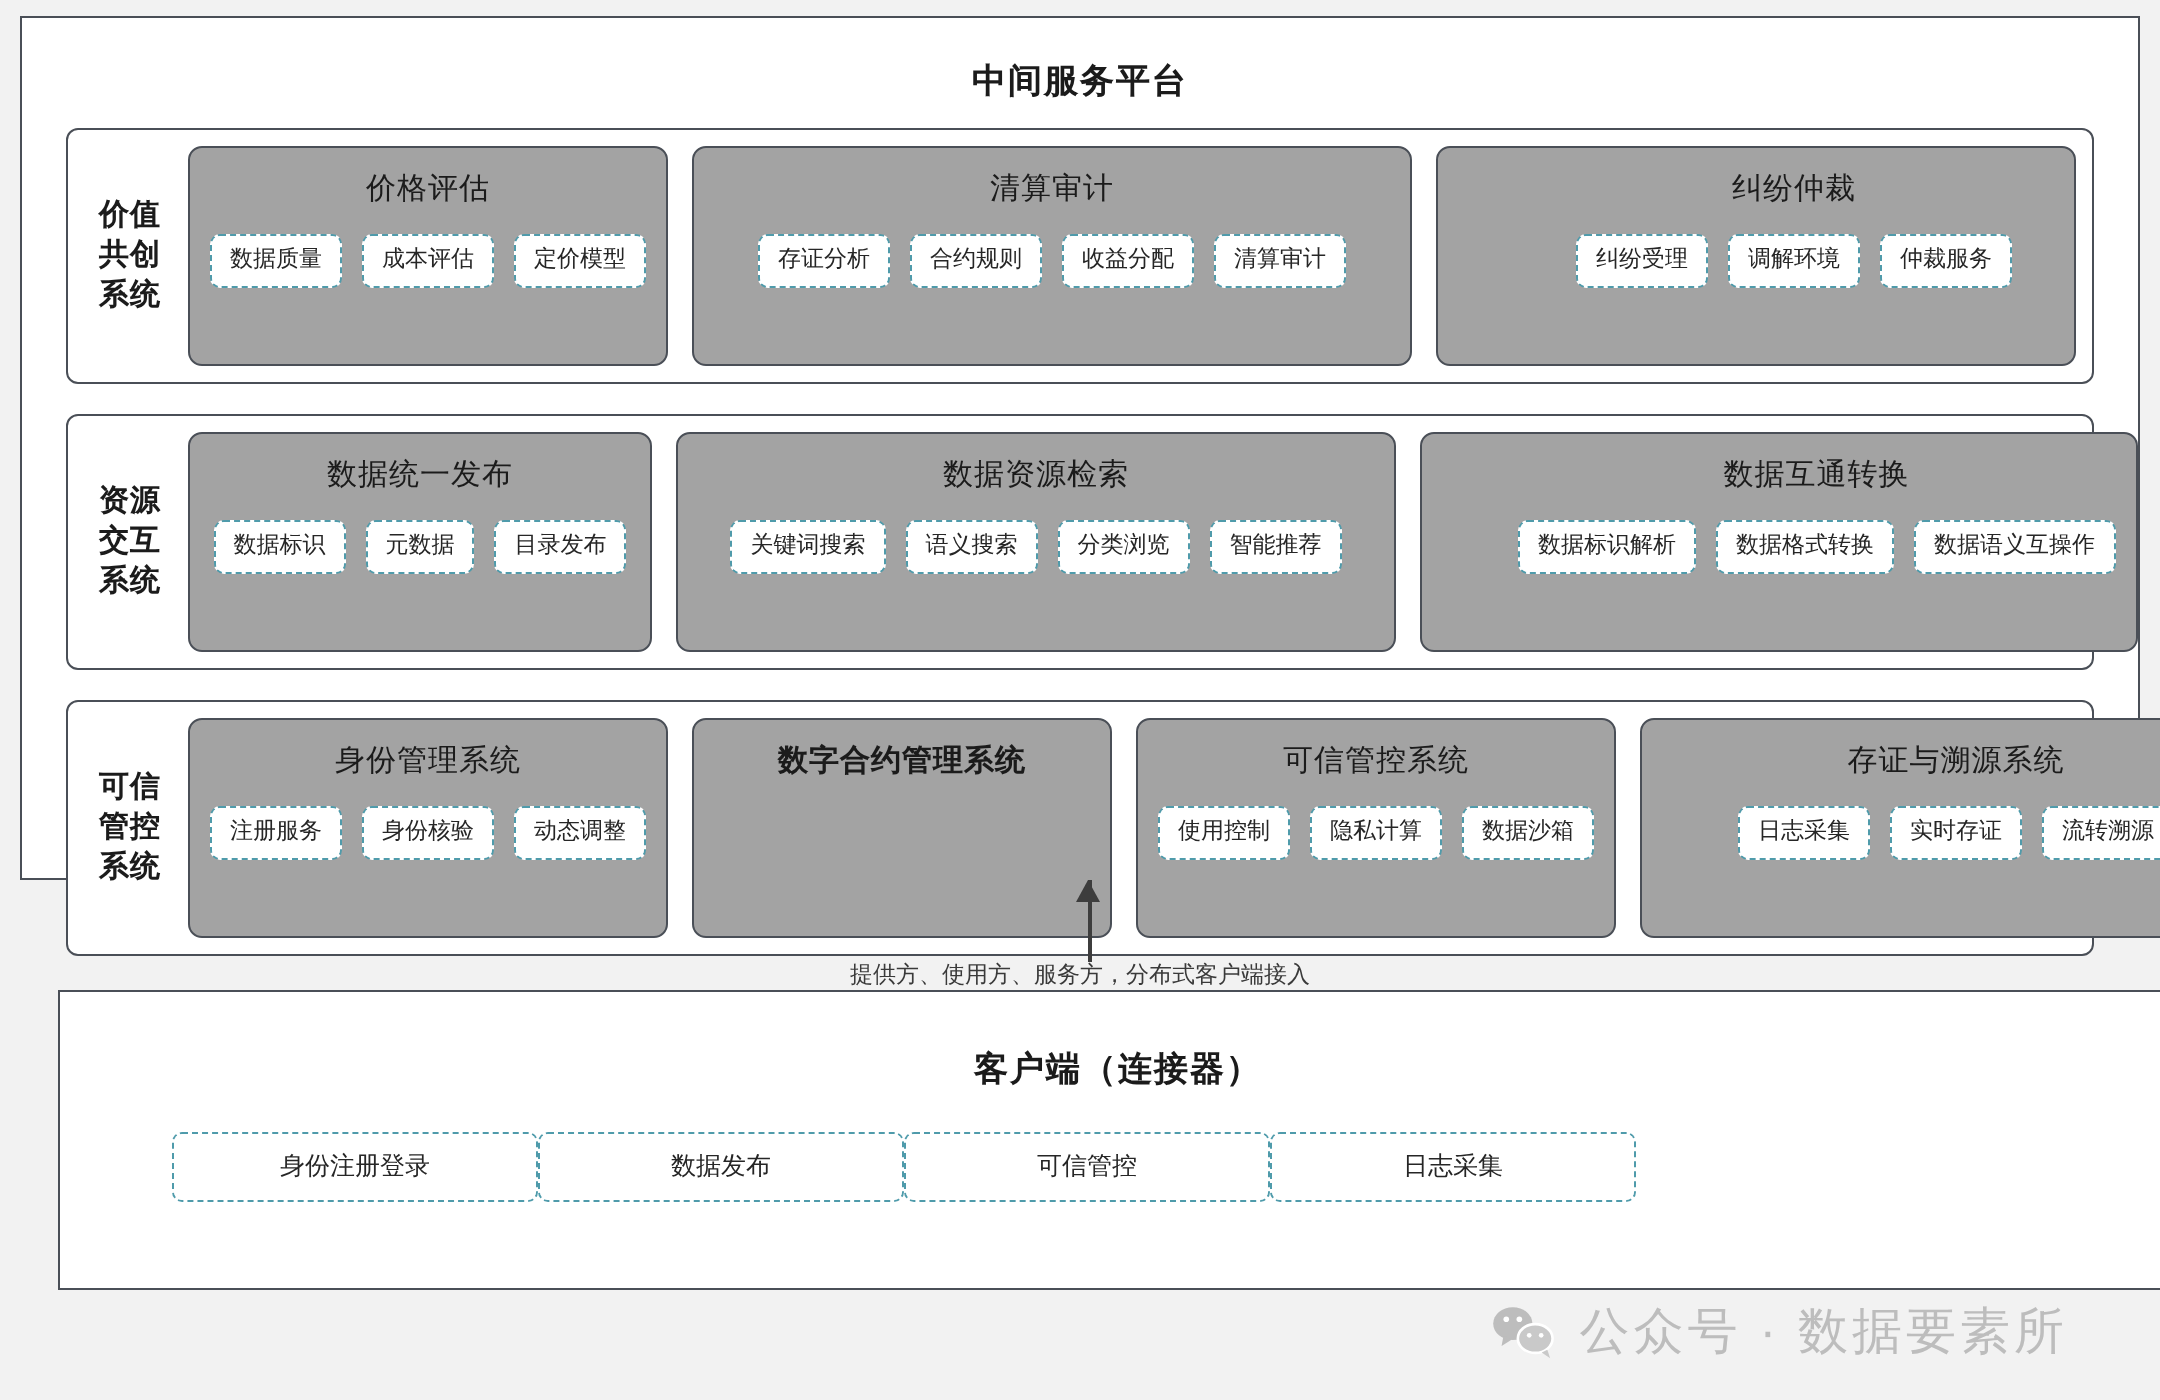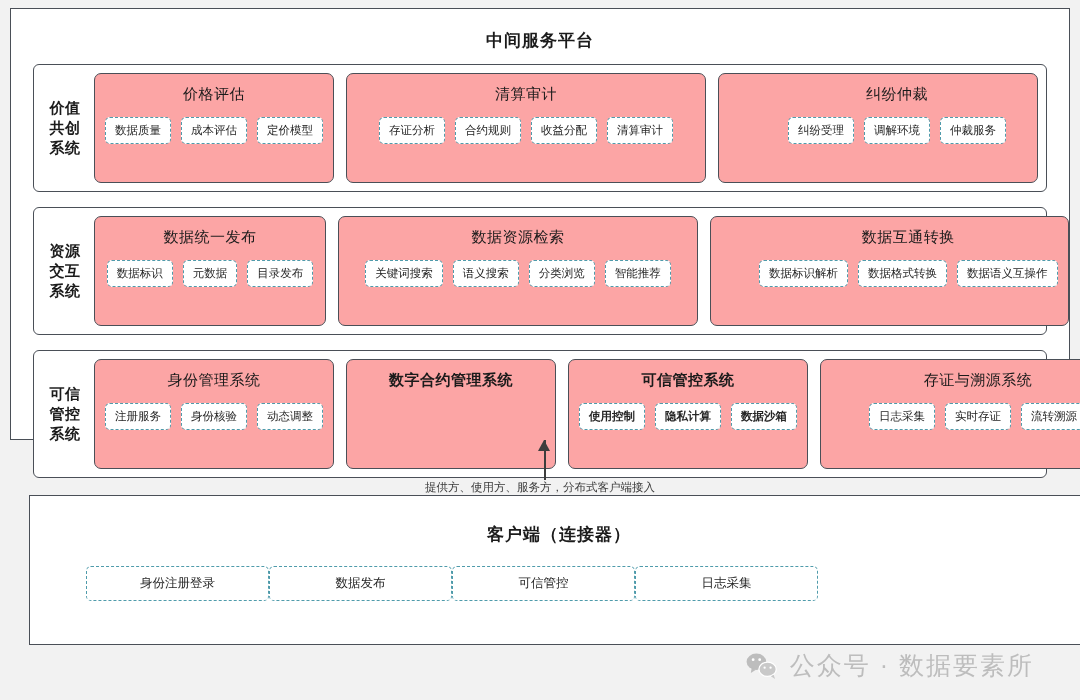--- a/index.html
+++ b/index.html
@@ -60,21 +60,21 @@
     display: flex;
     align-items: stretch;
     gap: 12px;
     padding-left: 6px;
   }
 
   
   .card {
     border: 1.3px solid #4a4f57;
     border-radius: 7px;
-    background: #fca5a5;
+    background: #a3a3a3;
     display: flex;
     flex-direction: column;
     align-items: center;
     justify-content: flex-start;
     padding: 11px 10px 11px 10px;
   }
   .card-title {
     font-size: 15px;
     color: #1b1b1b;
     margin-bottom: 13px;
@@ -281,21 +281,21 @@
           <div class="card-title">身份管理系统</div>
           <div class="chips">
             <div class="chip">注册服务</div>
             <div class="chip">身份核验</div>
             <div class="chip">动态调整</div>
           </div>
         </div>
         <div class="card" style="flex:0 0 210px;">
           <div class="card-title bold">数字合约管理系统</div>
         </div>
-        <div class="card" style="flex:0 0 237px;font-weight:bold;">
+        <div class="card" style="flex:0 0 237px;">
           <div class="card-title">可信管控系统</div>
           <div class="chips">
             <div class="chip">使用控制</div>
             <div class="chip">隐私计算</div>
             <div class="chip">数据沙箱</div>
           </div>
         </div>
         <div class="card w-3b">
           <div class="card-title">存证与溯源系统</div>
           <div class="chips">

